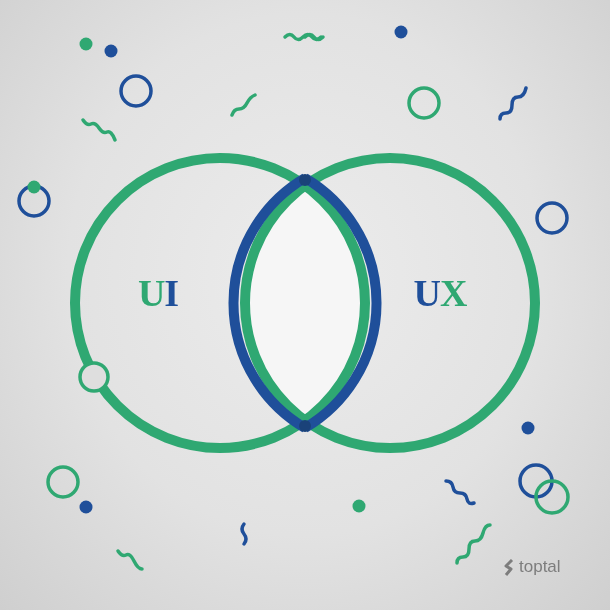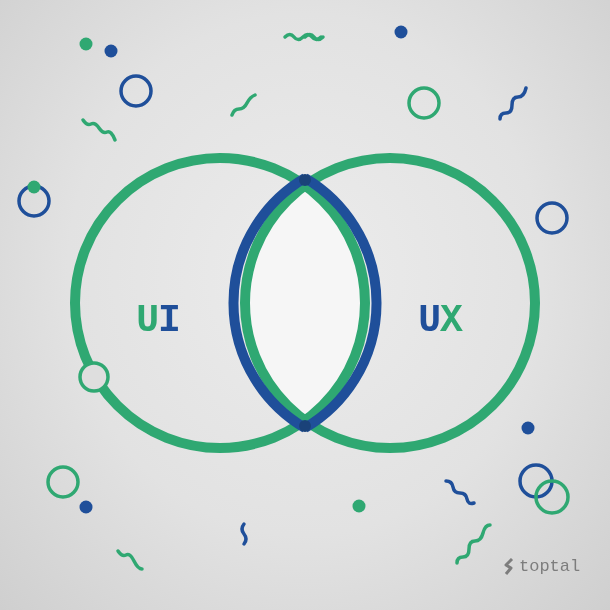--- a/index.html
+++ b/index.html
@@ -3,29 +3,29 @@
 <meta charset="utf-8">
 <style>
   html, body { margin: 0; padding: 0; }
   body { width: 610px; height: 610px; overflow: hidden; }
   .canvas {
     position: relative; width: 610px; height: 610px;
     background: radial-gradient(ellipse at 50% 45%, #ececec 0%, #e2e2e2 55%, #cfcfcf 100%);
   }
   svg { position: absolute; left: 0; top: 0; }
   .label {
-    position: absolute; top: 296px; height: 50px; line-height: 50px;
-    font-family: Liberation Mono, monospace; font-weight: bold; font-size: 38px;
+    position: absolute; top: 268px; height: 50px; line-height: 50px;
+    font-family: Liberation Serif, serif; font-weight: bold; font-size: 38px;
     letter-spacing: -1px; text-align: center;
   }
   .g { color: #2fa872; }
   .b { color: #1f4f9a; }
   .brand {
     position: absolute; left: 503px; top: 557px;
-    font-family: Liberation Mono, monospace; font-size: 17px; color: #7d7d7d;
+    font-family: Liberation Sans, sans-serif; font-size: 17px; color: #7d7d7d;
     display: flex; align-items: flex-end; gap: 2px;
   }
 </style>
 </head>
 <body>
 
 <div class="canvas">
   <svg width="610" height="610" viewBox="0 0 610 610">
     <defs>
       <clipPath id="clipLeft">

